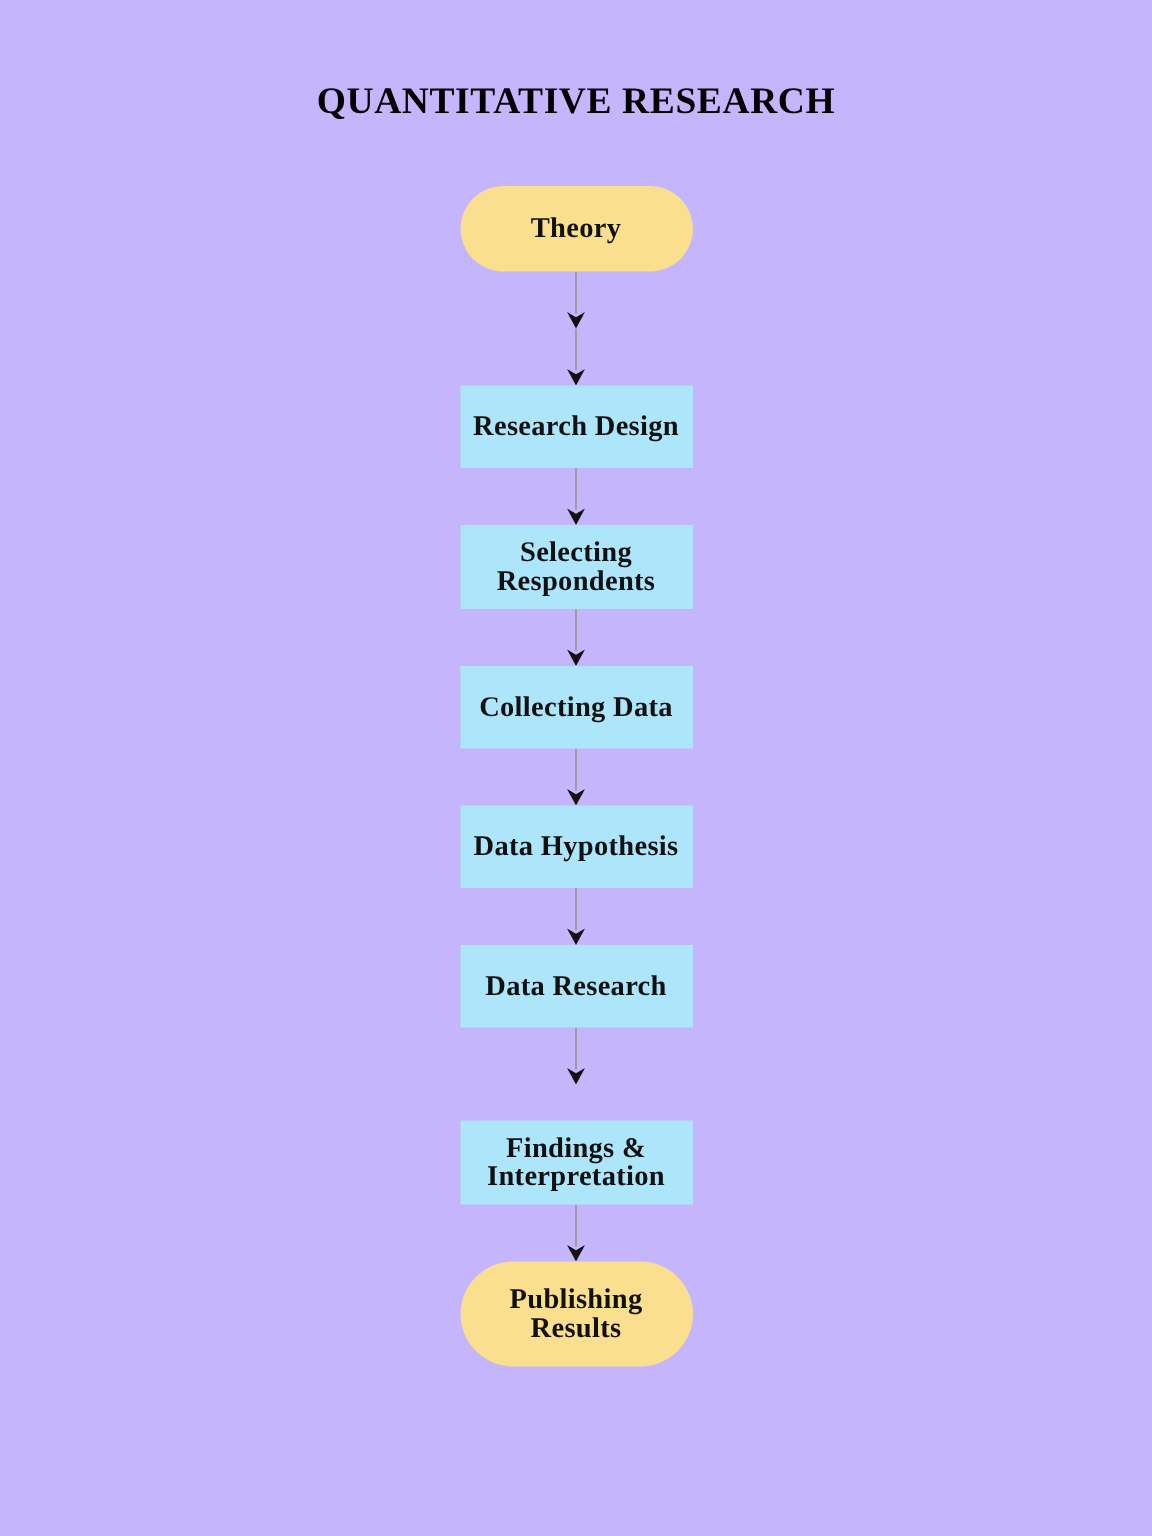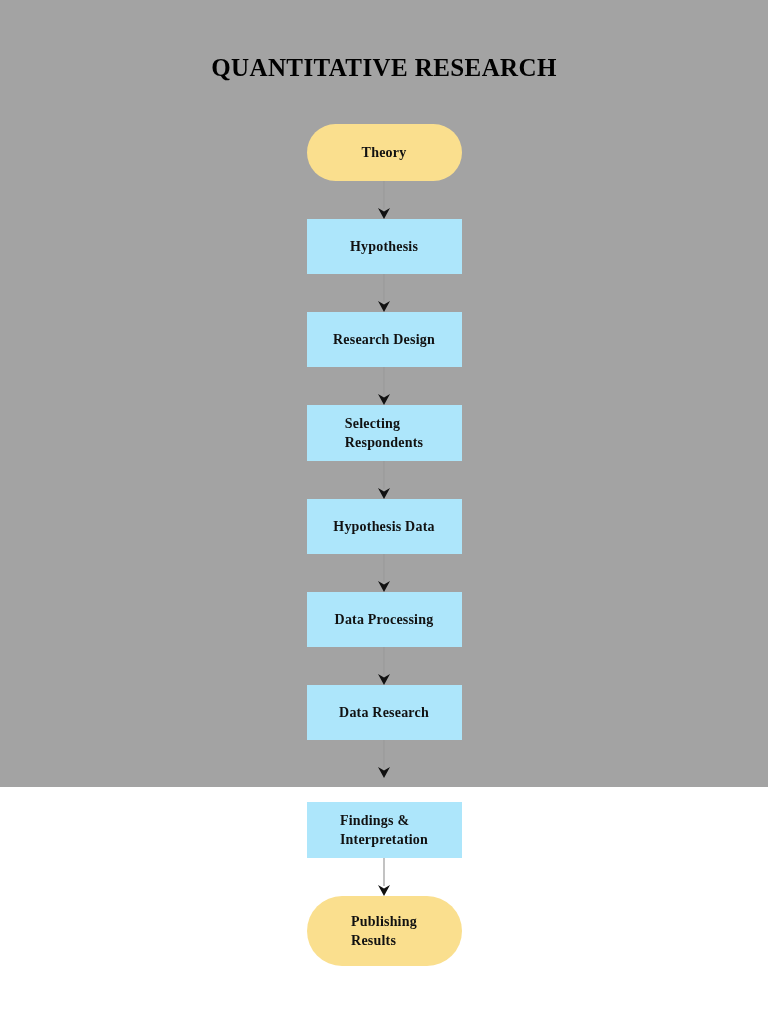--- a/index.html
+++ b/index.html
@@ -14,22 +14,22 @@
     overflow: hidden;
     font-family: "Liberation Serif", "DejaVu Serif", serif;
     -webkit-font-smoothing: antialiased;
   }
 
   
   #page {
     position: absolute;
     left: 0; top: 0;
     width: 768px;
-    height: 787px;
-    background: #a3a3a3;
+    height: 1024px;
+    background: #c4b5fd;
   }
 
   
   #title-block {
     position: absolute;
     left: 0;
     top: 50px;
     width: 768px;
     text-align: center;
     z-index: 1;
@@ -56,25 +56,25 @@
     flex-direction: column;
     align-items: center;
   }
 
   .node {
     width: 155px;
     box-sizing: border-box;
     display: flex;
     align-items: center;
     justify-content: center;
-    text-align: left;
+    text-align: center;
     color: #111111;
     font-family: "Liberation Serif", "DejaVu Serif", serif;
     font-weight: bold;
-    font-size: 14px;
+    font-size: 19px;
     line-height: 19px;
     letter-spacing: 0.2px;
     padding: 0 6px;
   }
   .node.rect {
     background: #ADE6FB;
     border-radius: 0;
   }
   .node.stadium {
     background: #FADF8E;
@@ -106,23 +106,20 @@
   <div id="flow">
       <div class="node stadium h1line" style="background: rgb(250, 223, 142); color: rgb(17, 17, 17);">
         <span class="node-label">Theory</span>
       </div>
       <div class="connector" style="height: 38px;">
         <svg width="16" height="38" viewBox="0 0 16 38">
           <line x1="8" y1="0" x2="8" y2="28" stroke="#9a9a9a" stroke-width="1.2"></line>
           <path d="M 2 27 L 8 38 L 14 27 L 8 30.5 Z" fill="#111111"></path>
         </svg>
       </div>
-      <div class="node rect h1line" style="background: rgb(173, 230, 251); color: rgb(17, 17, 17);">
-        <span class="node-label">Hypothesis</span>
-      </div>
       <div class="connector" style="height: 38px;">
         <svg width="16" height="38" viewBox="0 0 16 38">
           <line x1="8" y1="0" x2="8" y2="28" stroke="#9a9a9a" stroke-width="1.2"></line>
           <path d="M 2 27 L 8 38 L 14 27 L 8 30.5 Z" fill="#111111"></path>
         </svg>
       </div>
       <div class="node rect h1line" style="background: rgb(173, 230, 251); color: rgb(17, 17, 17);">
         <span class="node-label">Research Design</span>
       </div>
       <div class="connector" style="height: 38px;">
@@ -134,30 +131,30 @@
       <div class="node rect h2line" style="background: rgb(173, 230, 251); color: rgb(17, 17, 17);">
         <span class="node-label">Selecting<br>Respondents</span>
       </div>
       <div class="connector" style="height: 38px;">
         <svg width="16" height="38" viewBox="0 0 16 38">
           <line x1="8" y1="0" x2="8" y2="28" stroke="#9a9a9a" stroke-width="1.2"></line>
           <path d="M 2 27 L 8 38 L 14 27 L 8 30.5 Z" fill="#111111"></path>
         </svg>
       </div>
       <div class="node rect h1line" style="background: rgb(173, 230, 251); color: rgb(17, 17, 17);">
-        <span class="node-label">Hypothesis Data</span>
+        <span class="node-label">Collecting Data</span>
       </div>
       <div class="connector" style="height: 38px;">
         <svg width="16" height="38" viewBox="0 0 16 38">
           <line x1="8" y1="0" x2="8" y2="28" stroke="#9a9a9a" stroke-width="1.2"></line>
           <path d="M 2 27 L 8 38 L 14 27 L 8 30.5 Z" fill="#111111"></path>
         </svg>
       </div>
       <div class="node rect h1line" style="background: rgb(173, 230, 251); color: rgb(17, 17, 17);">
-        <span class="node-label">Data Processing</span>
+        <span class="node-label">Data Hypothesis</span>
       </div>
       <div class="connector" style="height: 38px;">
         <svg width="16" height="38" viewBox="0 0 16 38">
           <line x1="8" y1="0" x2="8" y2="28" stroke="#9a9a9a" stroke-width="1.2"></line>
           <path d="M 2 27 L 8 38 L 14 27 L 8 30.5 Z" fill="#111111"></path>
         </svg>
       </div>
       <div class="node rect h1line" style="background: rgb(173, 230, 251); color: rgb(17, 17, 17);">
         <span class="node-label">Data Research</span>
       </div>

